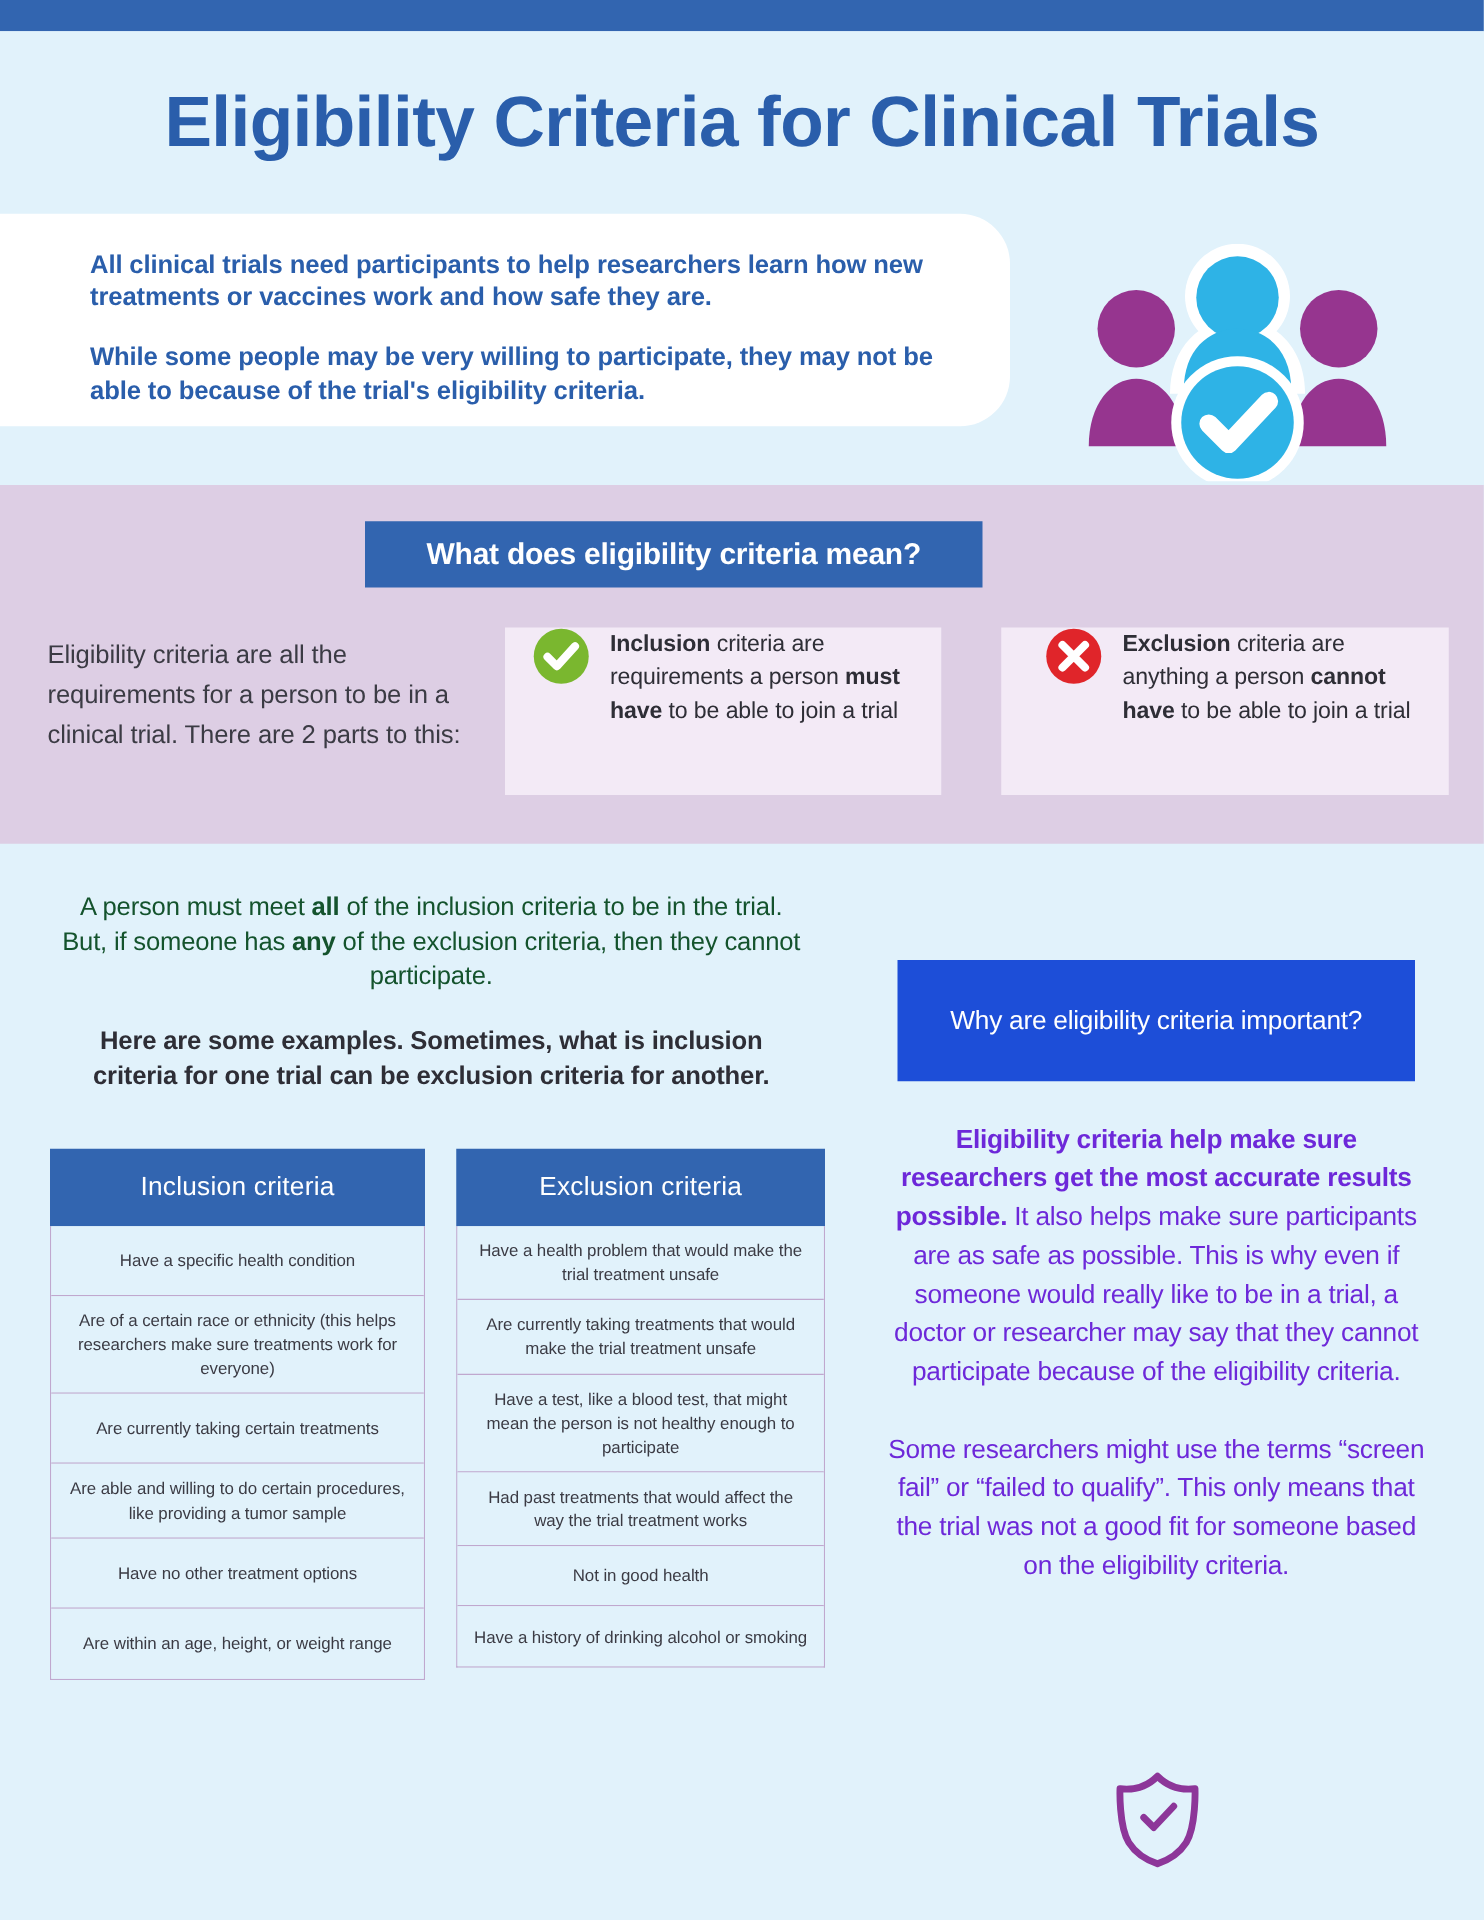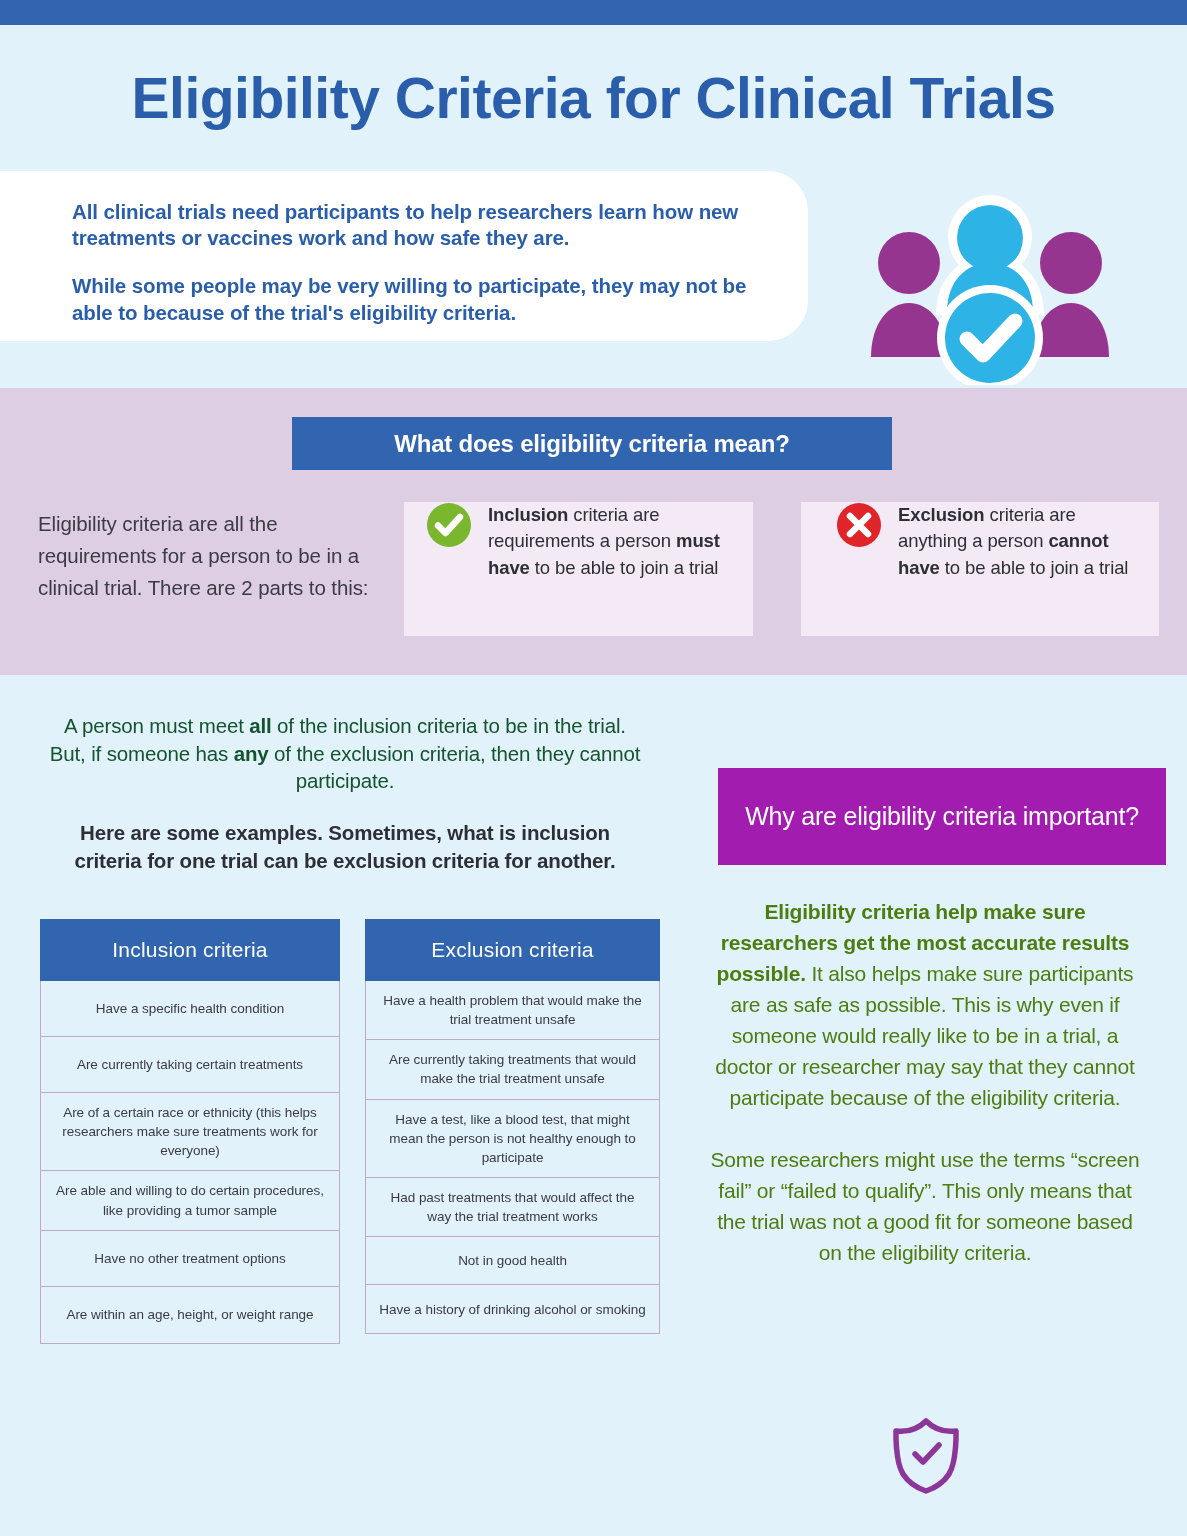--- a/index.html
+++ b/index.html
@@ -83,21 +83,21 @@
     position: absolute;
     top: 388px; left: 0;
     width: 1187px;
     height: 287px;
     background: #ddcee4;
   }
   .band-header {
     position: absolute;
     top: 417px;
     left: 292px;
-    width: 600px;
+    width: 494px;
     height: 53px;
     background: #3265b0;
     display: flex;
     align-items: center;
     justify-content: center;
     color: #ffffff;
     font-size: 24px;
     font-weight: bold;
     letter-spacing: -0.2px;
   }
@@ -199,43 +199,43 @@
   }
   .crit-row:last-child { border-bottom: none; }
   .crit-table.inclusion .crit-row { min-height: 56px; }
   .crit-table.exclusion .crit-row { min-height: 48px; }
 
   
   .why-header {
     position: absolute;
     top: 768px;
     left: 718px;
-    width: 448px;
+    width: 414px;
     height: 97px;
-    background: #a21caf;
+    background: #1d4ed8;
     display: flex;
     align-items: center;
     justify-content: center;
     text-align: center;
     color: #ffffff;
-    font-size: 25px;
+    font-size: 21px;
     font-weight: normal;
     line-height: 1.32;
     letter-spacing: -0.2px;
   }
   .why-body {
     position: absolute;
     top: 896px;
     left: 705px;
     width: 440px;
     text-align: center;
   }
   .why-p {
     font-size: 21px;
-    color: #4d7c0f;
+    color: #6d28d9;
     line-height: 1.48;
     margin: 0 0 30px 0;
     letter-spacing: -0.2px;
   }
   .why-p b { font-weight: bold; }
   .why-p:last-of-type { margin-bottom: 0; }
   .shield-wrap {
     position: absolute;
     top: 1415px;
     left: 886px;
@@ -315,22 +315,22 @@
 
 <div class="mid-text">
   <p class="mid-p1"><span>A person must meet </span><b>all</b><span> of the inclusion criteria to be in the trial. But, if someone has </span><b>any</b><span> of the exclusion criteria, then they cannot participate.</span></p>
   <p class="mid-p2">Here are some examples. Sometimes, what is inclusion criteria for one trial can be exclusion criteria for another.</p>
 </div>
 
 <div class="crit-table inclusion">
   <div class="crit-head">Inclusion criteria</div>
   <div class="crit-body">
       <div class="crit-row">Have a specific health condition</div>
+      <div class="crit-row">Are of a certain race or ethnicity (this helps researchers make sure treatments work for everyone)</div>
       <div class="crit-row">Are currently taking certain treatments</div>
-      <div class="crit-row">Are of a certain race or ethnicity (this helps researchers make sure treatments work for everyone)</div>
       <div class="crit-row">Are able and willing to do certain procedures, like providing a tumor sample</div>
       <div class="crit-row">Have no other treatment options</div>
       <div class="crit-row">Are within an age, height, or weight range</div>
     </div>
 </div>
 
 <div class="crit-table exclusion">
   <div class="crit-head">Exclusion criteria</div>
   <div class="crit-body">
       <div class="crit-row">Have a health problem that would make the trial treatment unsafe</div>

